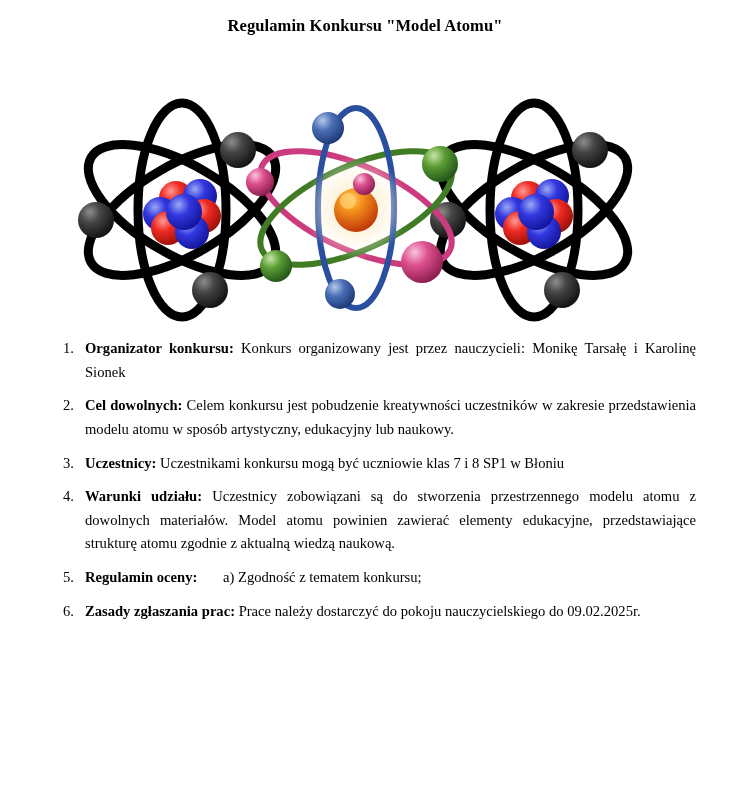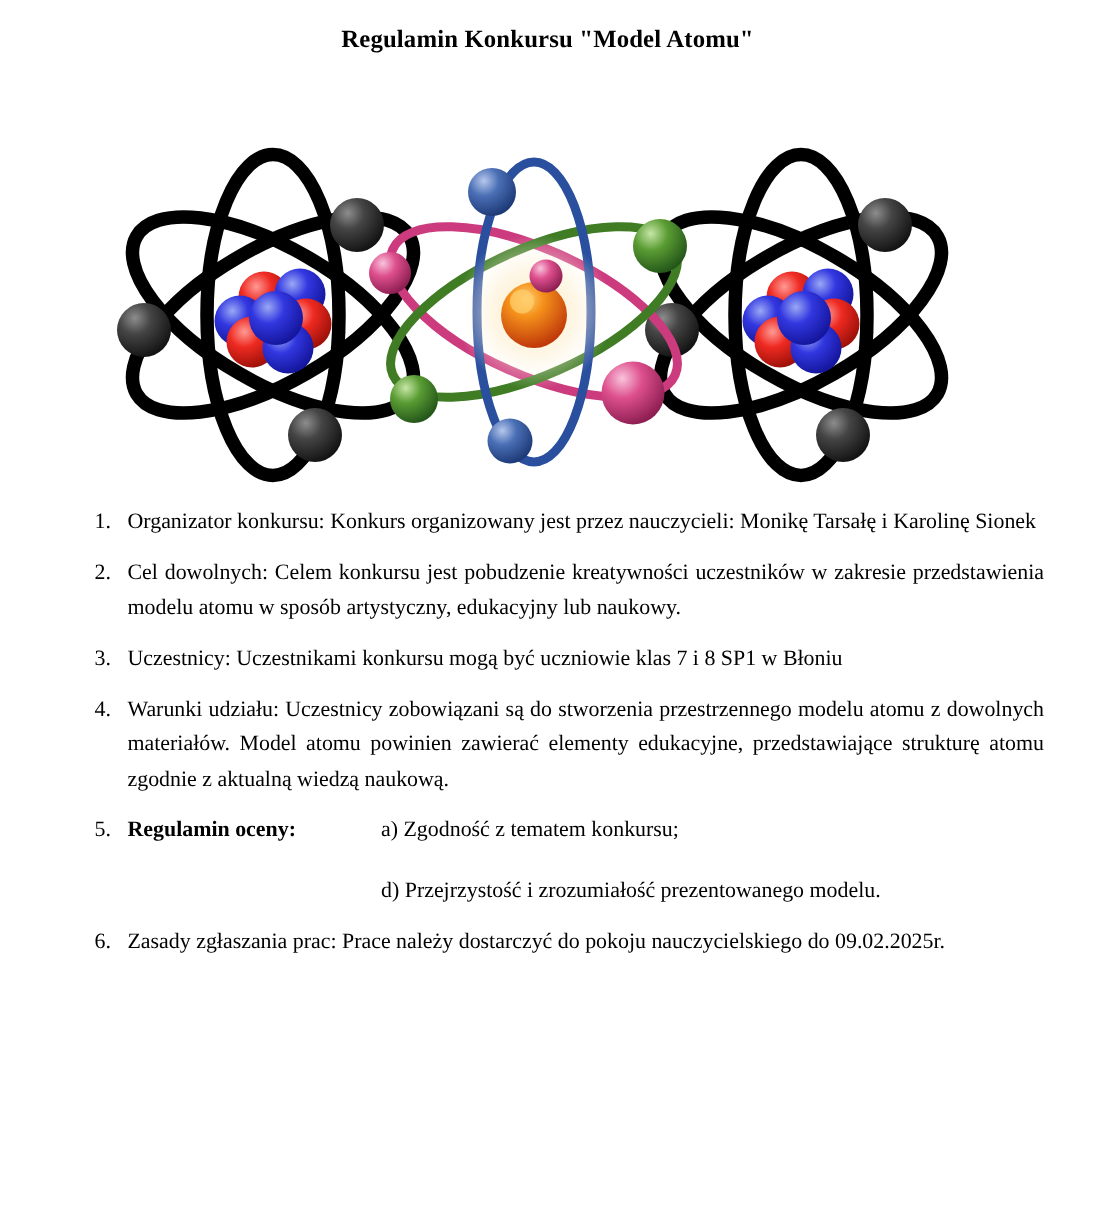--- a/index.html
+++ b/index.html
@@ -72,21 +72,21 @@
   .li .marker {
     position: absolute;
     left: 5px;
     top: 0;
     width: 20px;
     text-align: left;
     font-size: 14.6px;
     line-height: 1.62;
   }
   .li .lead {
-    font-weight: normal;
+    font-weight: bold;
   }
   .li .rest { font-weight: normal; }
 
   
   .li-criteria {
     position: relative;
     padding-left: 27px;
     margin-bottom: 10px;
     font-size: 14.6px;
     line-height: 1.62;
@@ -101,21 +101,20 @@
   .criteria-head {
     display: inline-block;
     width: 138px;
     font-weight: bold;
     vertical-align: top;
   }
   .criteria-list {
     display: inline-block;
     vertical-align: top;
     width: 440px;
-    margin-left: 31px;
   }
   .criteria-list .crit {
     display: block;
     margin-bottom: 17px;
     font-size: 14.6px;
     line-height: 1.62;
   }
   .criteria-list .crit:last-child { margin-bottom: 0; }
 </style>
 </head>
@@ -229,21 +228,20 @@
       <span class="marker">3.</span><span class="lead">Uczestnicy:</span><span class="rest"> Uczestnikami konkursu mogą być uczniowie klas 7 i 8 SP1 w Błoniu</span>
     </div>
 
     <div class="li">
       <span class="marker">4.</span><span class="lead">Warunki udziału:</span><span class="rest">  Uczestnicy zobowiązani są do stworzenia przestrzennego modelu atomu z dowolnych materiałów. Model atomu powinien zawierać elementy edukacyjne, przedstawiające strukturę atomu zgodnie z aktualną wiedzą naukową.</span>
     </div>
 
     <div class="li-criteria">
       <span class="marker">5.</span><span class="criteria-head">Regulamin oceny:</span><span class="criteria-list">
         <span class="crit">a) Zgodność z tematem konkursu;</span>
-        <span class="crit">d) Przejrzystość i zrozumiałość prezentowanego modelu.</span>
       </span>
     </div>
 
     <div class="li">
       <span class="marker">6.</span><span class="lead">Zasady zgłaszania prac:</span><span class="rest">  Prace należy dostarczyć do pokoju nauczycielskiego do 09.02.2025r.</span>
     </div>
 
   </div>
 </div>
 

